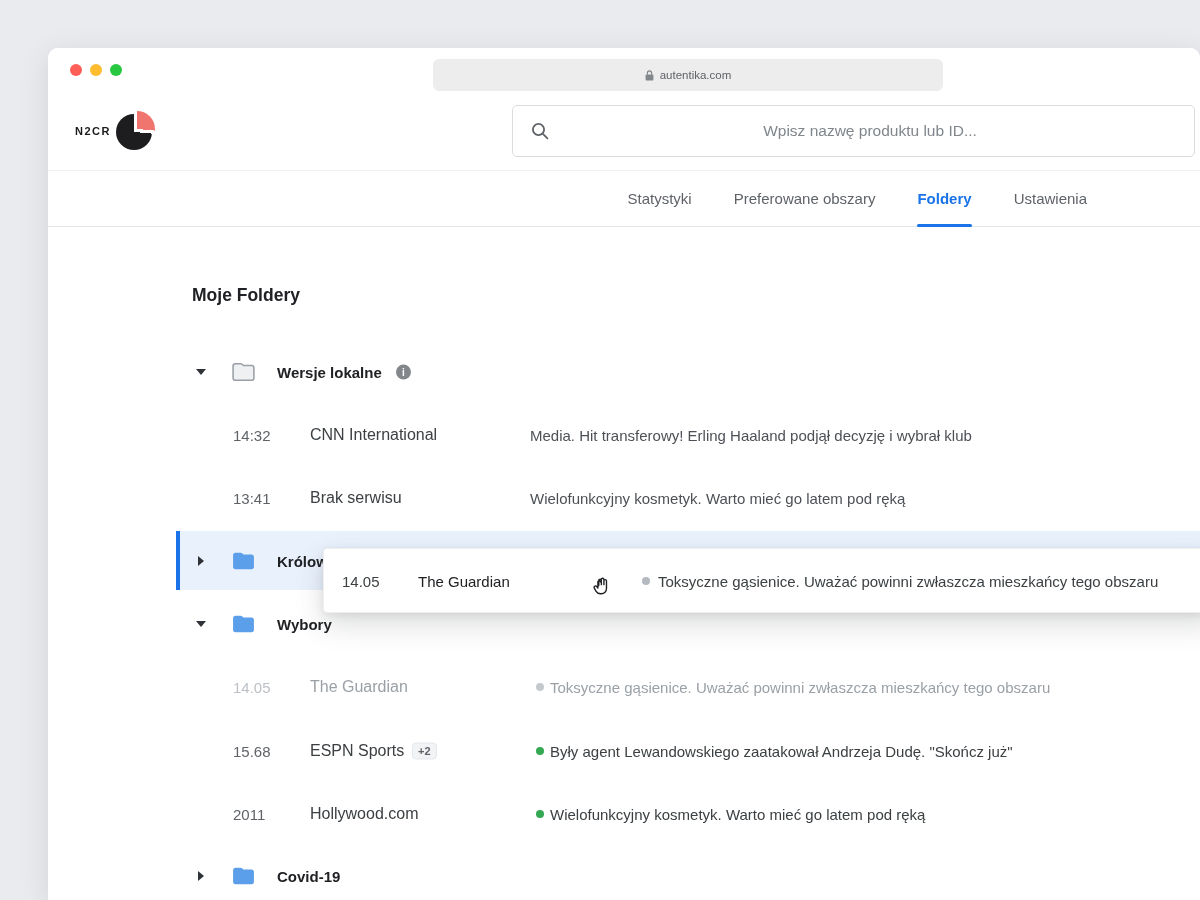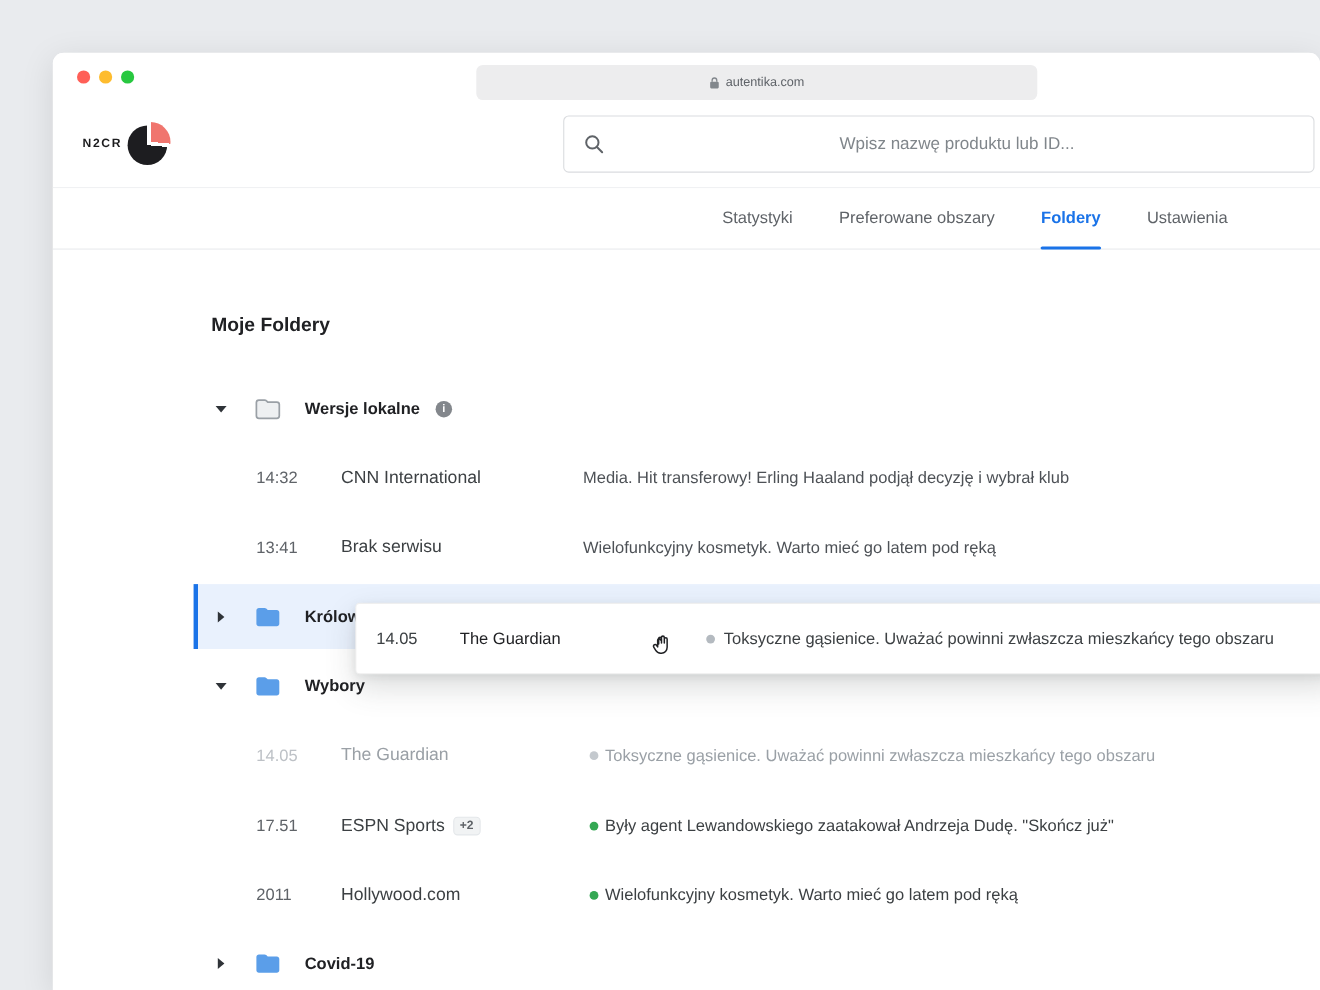--- a/index.html
+++ b/index.html
@@ -44,21 +44,21 @@
   .search input{
     border:none;outline:none;flex:1;font-size:15.5px;color:#202124;background:transparent;
     font-family:"Liberation Sans", sans-serif;
     text-align:center;
   }
   .search input::placeholder{color:#80868b;}
   
   .nav{
     position:absolute;left:0;right:0;top:122px;height:57px;background:#fff;
     border-top:1px solid #f0f1f3;border-bottom:1px solid #e3e5e8;box-sizing:border-box;
-    display:flex;justify-content:flex-end;align-items:stretch;gap:42px;padding-right:84px;
+    display:flex;justify-content:flex-end;align-items:stretch;gap:42px;padding-right:113px;
   }
   .tab{display:flex;align-items:center;font-size:15px;color:#5f6368;cursor:pointer;position:relative;white-space:nowrap;}
   .tab.active{color:#1a73e8;font-weight:700;}
   .tab.active::after{content:"";position:absolute;left:0;right:0;bottom:-1px;height:3px;background:#1a73e8;border-radius:2px;}
   
   .content{position:absolute;left:0;right:0;top:179px;bottom:0;background:#fff;}
   .page-title{position:absolute;left:144px;top:58px;font-size:17.5px;font-weight:700;color:#202124;margin:0;}
   .row{position:absolute;left:0;right:0;height:28px;}
   .row > *{position:absolute;top:50%;transform:translateY(-50%);}
   .caret-down{left:148px;width:0;height:0;border-left:5.5px solid transparent;border-right:5.5px solid transparent;border-top:6.5px solid #2f3338;}
@@ -198,21 +198,21 @@
         </svg>
       <span class="fname">Wybory</span>
     </div>
     <div class="row muted" style="top:446px">
       <span class="time">14.05</span>
       <span class="source">The Guardian</span>
       <span class="dot gray"></span>
       <span class="head2">Toksyczne gąsienice. Uważać powinni zwłaszcza mieszkańcy tego obszaru</span>
     </div>
     <div class="row" style="top:510px">
-      <span class="time">17.51</span>
+      <span class="time">15.68</span>
       <span class="source">ESPN Sports</span>
       <span class="badge">+2</span>
       <span class="dot green"></span>
       <span class="head2">Były agent Lewandowskiego zaatakował Andrzeja Dudę. "Skończ już"</span>
     </div>
     <div class="row" style="top:573px">
       <span class="time">2011</span>
       <span class="source">Hollywood.com</span>
       <span class="dot green"></span>
       <span class="head2">Wielofunkcyjny kosmetyk. Warto mieć go latem pod ręką</span>

